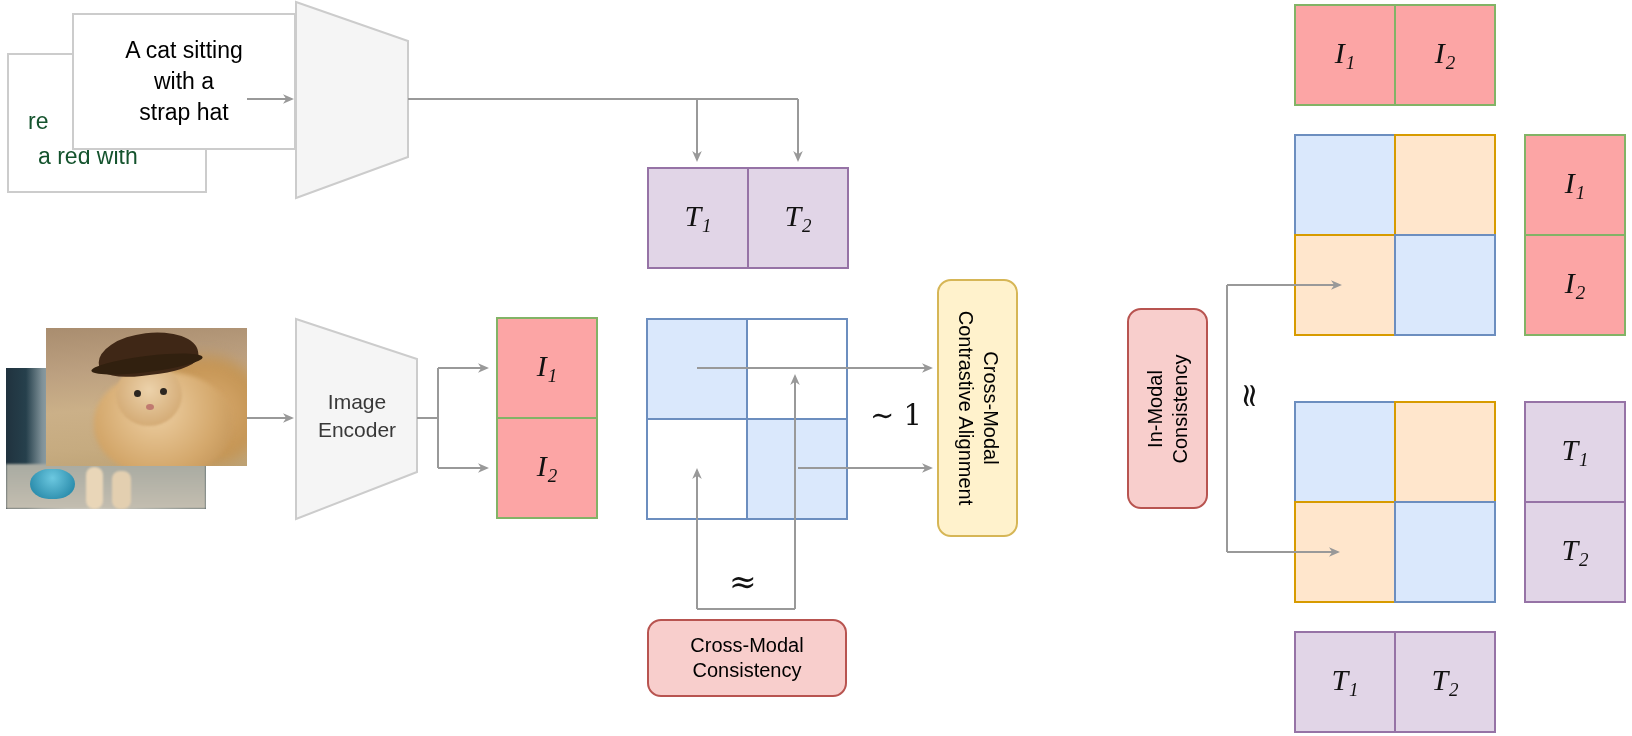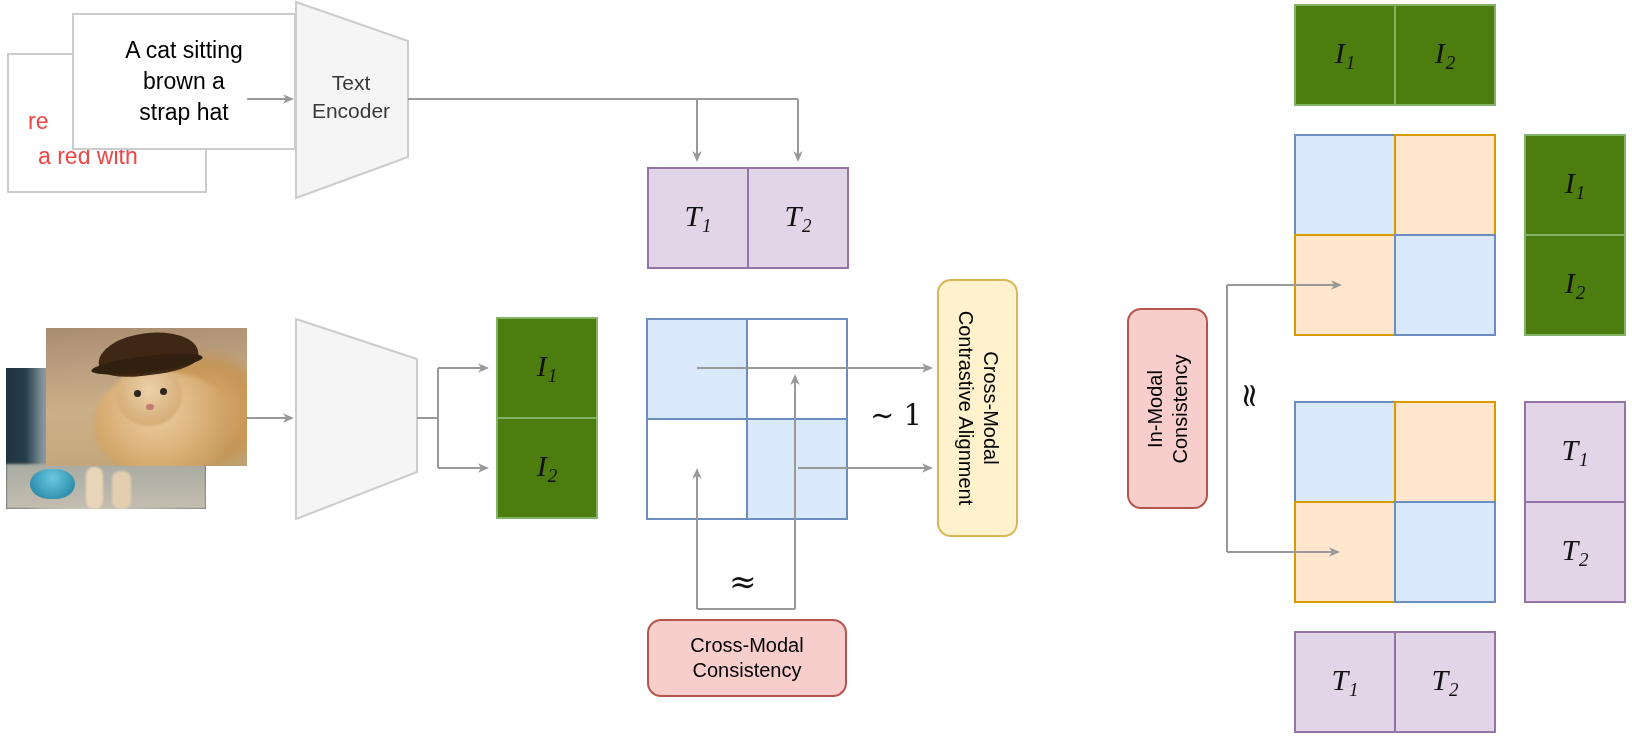--- a/index.html
+++ b/index.html
@@ -7,38 +7,38 @@
           font-family:"Liberation Sans",sans-serif;}
 
   
   .wires{position:absolute;left:0;top:0;z-index:3;pointer-events:none;}
 
   
   .card{position:absolute;background:#ffffff;border:2px solid #cccccc;box-sizing:border-box;}
   .card-front{left:46px;top:13px;width:224px;height:137px;z-index:2;display:flex;flex-direction:column;
               align-items:center;justify-content:center;text-align:center;font-size:23px;line-height:31px;color:#000;margin-left:26px;}
   .card-back{left:7px;top:53px;width:200px;height:140px;z-index:1;}
-  .frag{position:absolute;z-index:1;font-size:23px;color:#ef4444;}
+  .frag{position:absolute;z-index:1;font-size:23px;color:#14532d;}
   .frag-1{left:28px;top:108px;}
   .frag-2{left:38px;top:143px;}
 
   
   .enc-label{position:absolute;z-index:4;text-align:center;font-size:21px;line-height:28px;color:#383838;}
   .enc-label.text{left:294px;top:69px;width:114px;}
   .enc-label.image{left:298px;top:388px;width:118px;}
 
   
   .mat{position:absolute;z-index:1;}
   .cell{position:absolute;width:102px;height:102px;box-sizing:border-box;border:2px solid;
         display:flex;align-items:center;justify-content:center;}
   .p00{left:0;top:0}.p10{left:100px;top:0}.p01{left:0;top:100px}.p11{left:100px;top:100px}
   .c-blue  {background:#dae8fc;border-color:#6c8ebf;}
   .c-white {background:#ffffff;border-color:#6c8ebf;}
   .c-orange{background:#ffe6cc;border-color:#d79b00;}
-  .c-green {background:#4d7c0f;border-color:#82b366;text-align:right;}
+  .c-green {background:#fca5a5;border-color:#82b366;text-align:right;}
   .c-purple{background:#e1d5e7;border-color:#9673a6;}
 
   .math{font-family:"Liberation Serif",serif;font-style:italic;font-size:30px;color:#111;}
   .math sub{font-size:19px;font-style:italic;vertical-align:-6px;margin-left:1px;}
 
   
   .module{position:absolute;z-index:2;box-sizing:border-box;border:2px solid;border-radius:14px;
           display:flex;align-items:center;justify-content:center;text-align:center;
           font-size:20px;line-height:25px;color:#000;}
   .m-yellow{background:#fff2cc;border-color:#d6b656;}
@@ -123,25 +123,25 @@
       <path d="M1227,285 H1340" marker-end="url(#ah)"></path>
       <path d="M1227,552 H1338" marker-end="url(#ah)"></path>
     </g>
   </svg>
 
   <div class="card card-back"></div>
   <div class="frag frag-1">re</div>
   <div class="frag frag-2">a red with</div>
   <div class="card card-front">
     <div>A cat sitting</div>
-    <div>brown a</div>
+    <div>with a</div>
     <div>strap hat</div>
   </div>
 
-  <div class="enc-label text">Text Encoder</div>
+  <div class="enc-label image">Image Encoder</div>
 
   <div class="photo photo-back">
     <div class="pb-floor"></div>
     <div class="pb-bowl"></div>
     <div class="pb-leg1"></div>
     <div class="pb-leg2"></div>
   </div>
   <div class="photo photo-front">
     <div class="pf-tail"></div>
     <div class="pf-body"></div>

